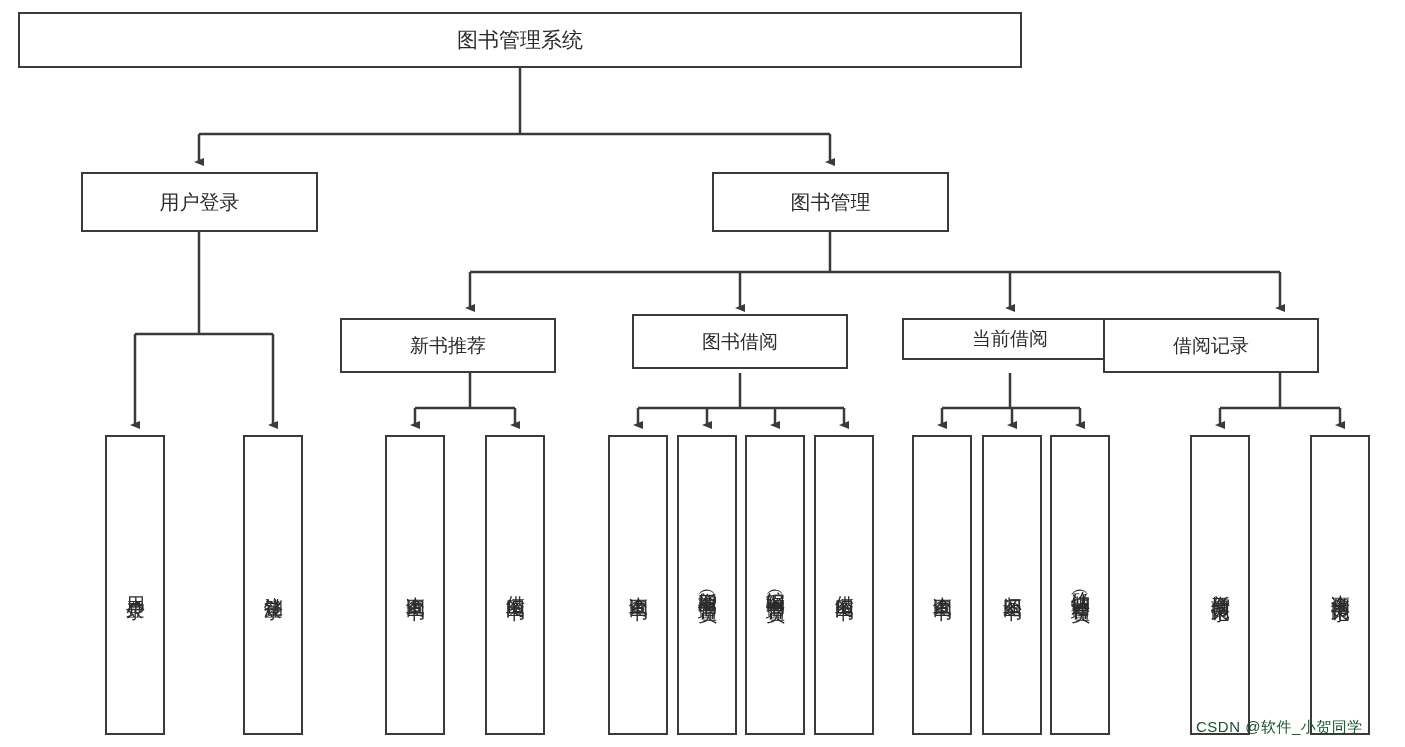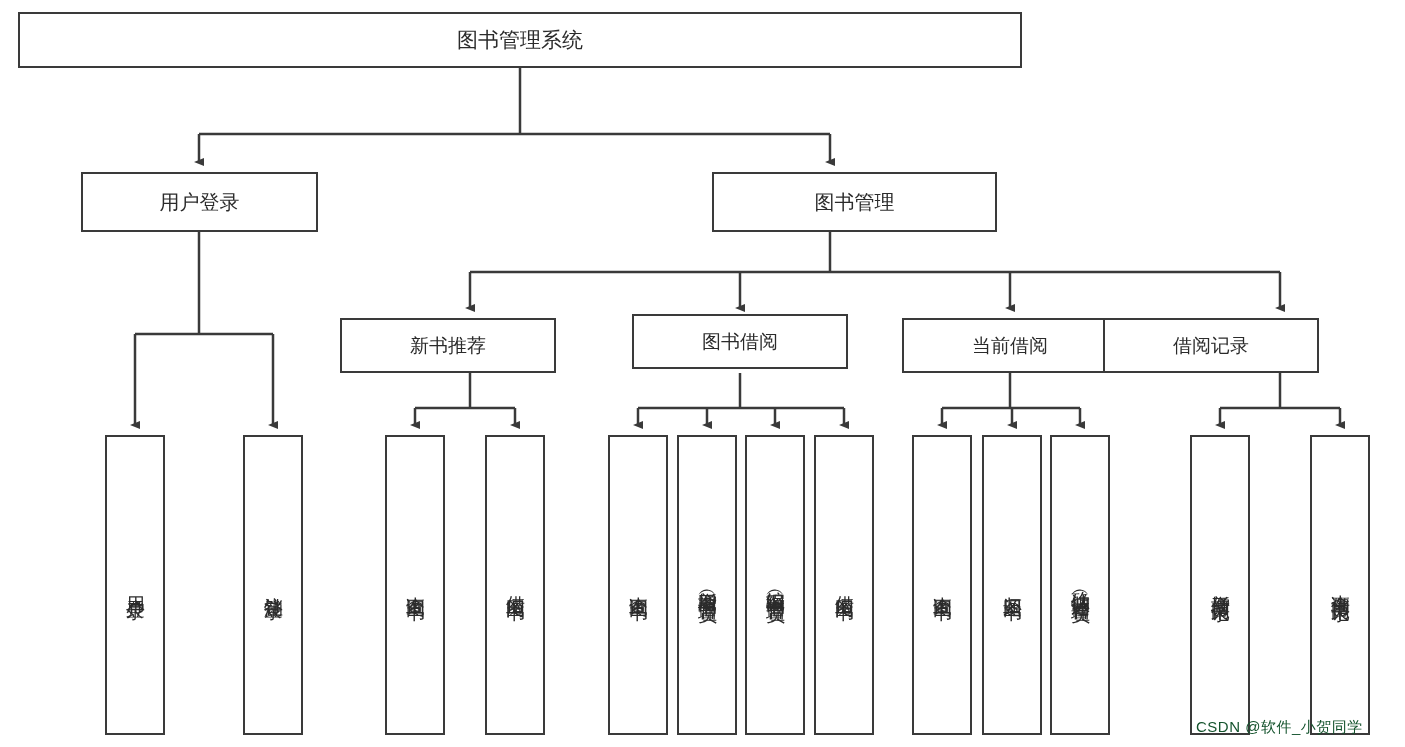--- a/index.html
+++ b/index.html
@@ -118,32 +118,32 @@
   </svg>
 
   <div class="node node-root" id="root-node" style="left: 18px; top: 12px; width: 1004px; height: 56px;">
     <span class="label">图书管理系统</span>
   </div>
 
   <div id="level1-layer">
       <div class="node node-l1" style="left: 81px; top: 172px; width: 237px; height: 60px;">
         <span class="label">用户登录</span>
       </div>
-      <div class="node node-l1" style="left: 712px; top: 172px; width: 285px; height: 60px;">
+      <div class="node node-l1" style="left: 712px; top: 172px; width: 237px; height: 60px;">
         <span class="label">图书管理</span>
       </div>
     </div>
   <div id="level2-layer">
       <div class="node node-l2" style="left: 340px; top: 318px; width: 216px; height: 55px;">
         <span class="label">新书推荐</span>
       </div>
       <div class="node node-l2" style="left: 632px; top: 314px; width: 216px; height: 55px;">
         <span class="label">图书借阅</span>
       </div>
-      <div class="node node-l2" style="left: 902px; top: 318px; width: 216px; height: 55px;">
+      <div class="node node-l2" style="left: 902px; top: 318px; width: 216px; height: 42px;">
         <span class="label">当前借阅</span>
       </div>
       <div class="node node-l2" style="left: 1103px; top: 318px; width: 216px; height: 55px;">
         <span class="label">借阅记录</span>
       </div>
     </div>
   <div id="leaf-layer">
       <div class="node node-leaf" style="left: 105px; top: 435px; width: 60px; height: 300px;">
         <span class="label">用户登录</span>
       </div>

